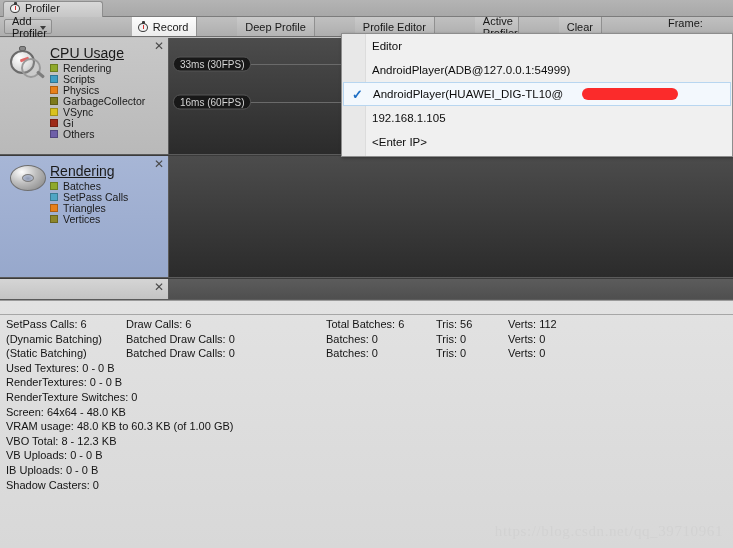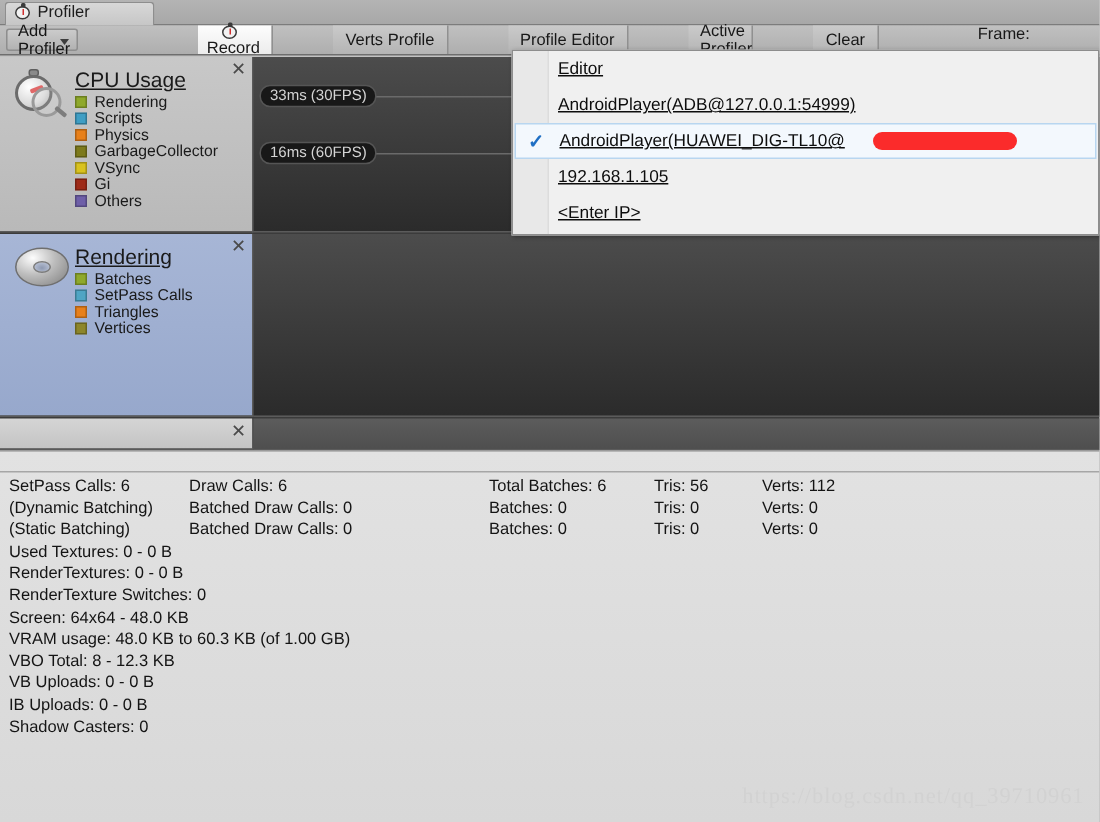--- a/index.html
+++ b/index.html
@@ -51,21 +51,20 @@
   .tb-sep { width: 1px; background: #8d8d8d; }
   .tb-btn {
     display: flex; align-items: center; justify-content: center;
     font-size: 11px; color: #181818; padding: 0 8px;
     border-right: 1px solid #909090;
     background: linear-gradient(#cacaca, #b4b4b4);
     white-space: nowrap;
   }
   .tb-btn.active {
     background: linear-gradient(#fdfdfd, #ececec);
-    flex-direction: column;
   }
   .dropdown-btn {
     display: flex; align-items: center; width: 128px;
     background: linear-gradient(#cbcbcb, #b2b2b2);
     border: 1px solid #8e8e8e; border-radius: 2px;
     margin: 2px 0 2px 4px; padding: 0 4px 0 7px;
     font-size: 11px; color: #151515; position: relative;
   }
   .dropdown-btn .caret {
     position: absolute; right: 5px; top: 6px;
@@ -187,21 +186,21 @@
     font-size: 11.5px; color: #0d0d0d; padding-left: 30px;
   }
   .menu-item.selected {
     background: #f3f8fd; border: 1px solid #b8d6f0; margin: 0 1px;
     padding-left: 29px;
   }
   .menu-check {
     position: absolute; left: 8px; top: 50%; transform: translateY(-50%);
     color: #1f6fc4; font-size: 13px; font-weight: bold;
   }
-  .menu-item .txt { position: relative; z-index: 2; text-decoration: underline; }
+  .menu-item .txt { position: relative; z-index: 2; }
   .redact {
     position: absolute; left: 238px; top: 5px; width: 96px; height: 12px;
     background: #fb2b2b; border-radius: 6px; z-index: 3;
   }
 
   
   .statspane {
     position: absolute; left: 0; top: 300px; width: 733px; height: 248px;
     background: linear-gradient(#e2e2e2, #d8d8d8);
     border-top: 1px solid #9a9a9a;
@@ -253,21 +252,21 @@
     <div class="tb-sep"></div>
     <div class="tb-btn active" style="padding-left:6px;">
       <span class="sw" style="margin-right:4px;">
         <span class="body"></span>
           <span class="pin"></span>
           <span class="hand"></span>
       </span>
       <span>Record</span>
     </div>
     <div class="tb-btn">
-      <span>Verts Profile</span>
+      <span>Deep Profile</span>
     </div>
     <div class="tb-btn">
       <span>Profile Editor</span>
     </div>
     <div class="tb-profiler-drop">
       <span>Active Profiler</span>
       <span class="caret"></span>
     </div>
     <div class="tb-btn">
       <span>Clear</span>

